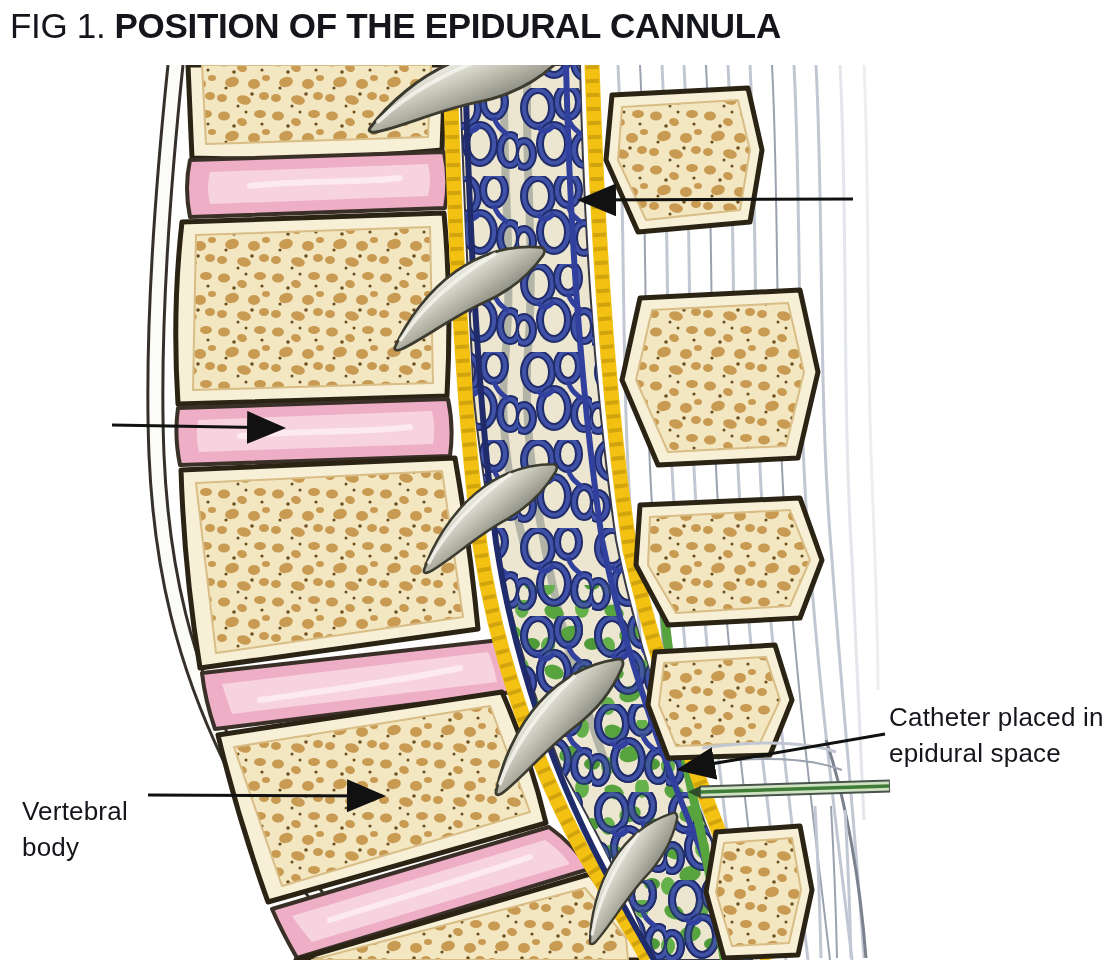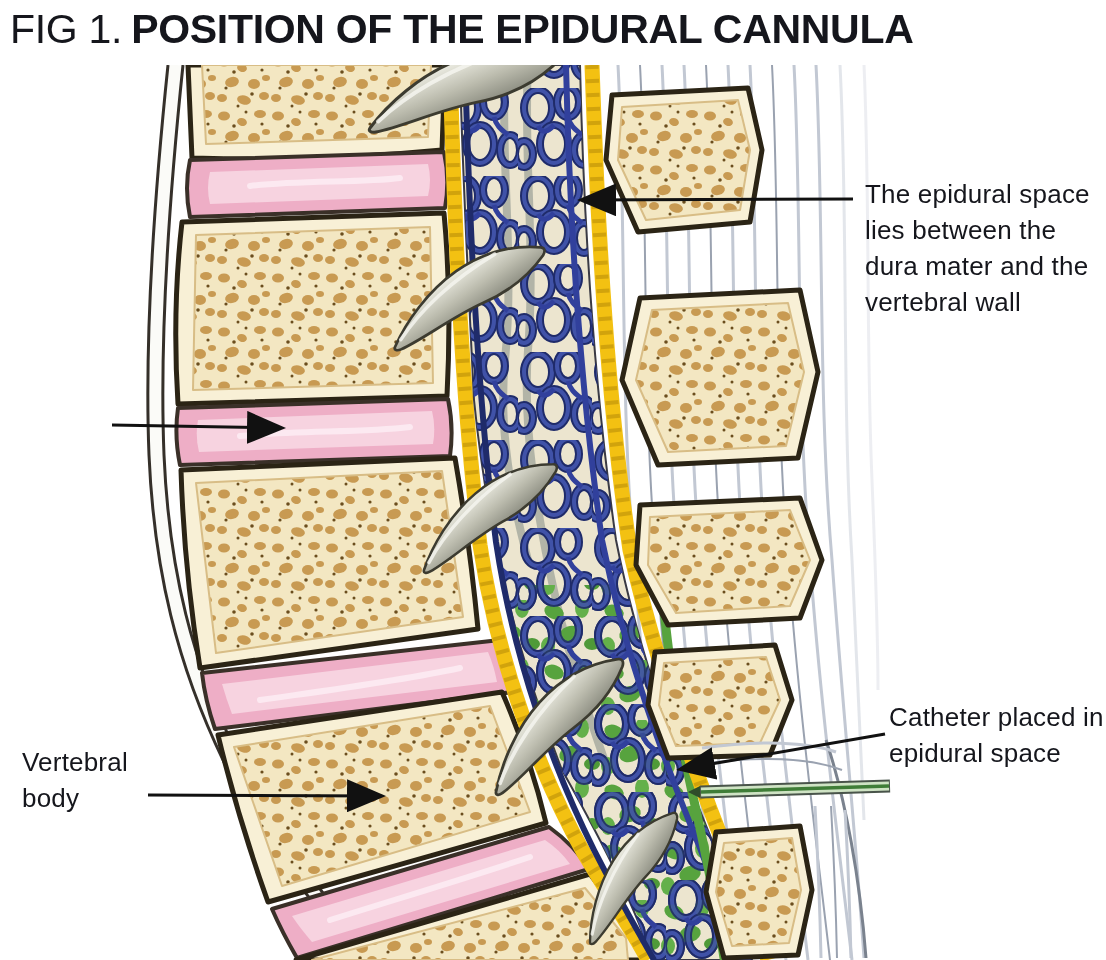--- a/index.html
+++ b/index.html
@@ -1,27 +1,27 @@
 <!DOCTYPE html>
 <html style="--text-color: #15161c; --arrow-color: #111111; --bone-outline: #2b2415; --bone-fill: #efe0b4; --bone-spot: #c89a52; --disc-pink: #eeaec6; --disc-highlight: #f7d3e0; --ligament-yellow: #f3c112; --ligament-gray: #c2c8d3; --vein-blue: #4052a8; --vein-dark: #1f2b6a; --fluid-green: #57a33e; --catheter-green: #3f7d37; --nerve-gray: #b5b5a8;"><head>
 <meta charset="utf-8">
 <style>
   html,body{margin:0;padding:0;background:#ffffff;}
   body{width:1106px;height:960px;position:relative;overflow:hidden;
        font-family:"Liberation Sans","DejaVu Sans",sans-serif;}
   .stage{position:absolute;inset:0;width:1106px;height:960px;}
-  .fig-title{position:absolute;left:10px;top:6px;font-size:41px;color:var(--text-color,#15161c);
+  .fig-title{position:absolute;left:10px;top:6px;font-size:35px;color:var(--text-color,#15161c);
              letter-spacing:-0.3px;white-space:nowrap;}
   .fig-title .prefix{font-weight:400;margin-right:9px;}
   .fig-title .main{font-weight:800;}
   .lbl{position:absolute;font-size:26px;line-height:36px;color:var(--text-color,#15161c);
        letter-spacing:.2px;}
   .lbl-epidural{left:865px;top:176px;width:240px;}
   .lbl-disc{left:38px;top:396px;width:120px;}
-  .lbl-vbody{left:22px;top:744px;width:140px;}
+  .lbl-vbody{left:22px;top:793px;width:140px;}
   .lbl-catheter{left:889px;top:699px;width:220px;}
   svg{position:absolute;left:0;top:0;}
   
   .bone-rim{fill:#f8f0d6;stroke:var(--bone-outline,#2b2415);stroke-width:5;stroke-linejoin:round;}
   .bone-core{fill:url(#trab);stroke:#d8bd86;stroke-width:2;stroke-linejoin:round;}
   .disc{fill:var(--disc-pink,#eeaec6);stroke:#3a3028;stroke-width:4;stroke-linejoin:round;}
   .disc-in{fill:var(--disc-highlight,#f7d3e0);}
   .squig{fill:none;stroke:#fce9f1;stroke-width:6;stroke-linecap:round;}
   .yellow{fill:none;stroke:var(--ligament-yellow,#f3c112);stroke-width:15;}
   .yellow-stripe{fill:none;stroke:#a87f06;stroke-width:13;stroke-dasharray:4 10;opacity:.45;}
@@ -243,17 +243,16 @@
       <path class="arrow" marker-end="url(#ah)" d="M112,425 L280,428"></path>
       <path class="arrow" marker-end="url(#ah)" d="M148,795 L380,796"></path>
       <path class="arrow" marker-end="url(#ah)" d="M885,734 L682,769"></path>
     </g>
   </svg>
 
   <div class="fig-title">
     <span class="prefix">FIG 1.</span><span class="main">POSITION OF THE EPIDURAL CANNULA</span>
   </div>
 
-  <div class="lbl lbl-epidural">The epidural space lies between the dura mater and the vertebral wall</div>
   <div class="lbl lbl-vbody">Vertebral body</div>
   <div class="lbl lbl-catheter">Catheter placed in epidural space</div>
 
 </div>
 
 </body></html>

